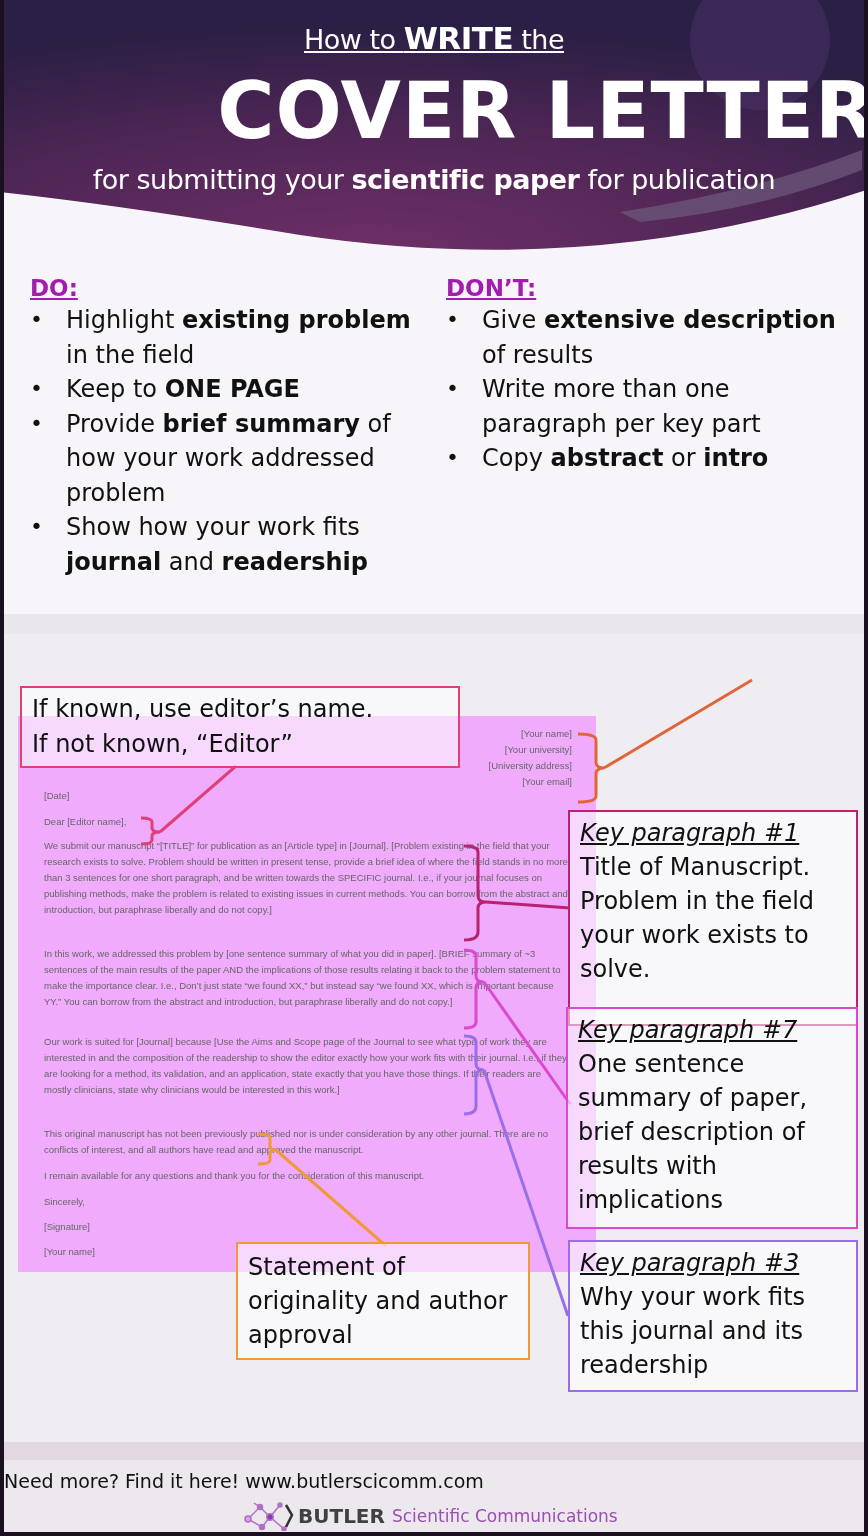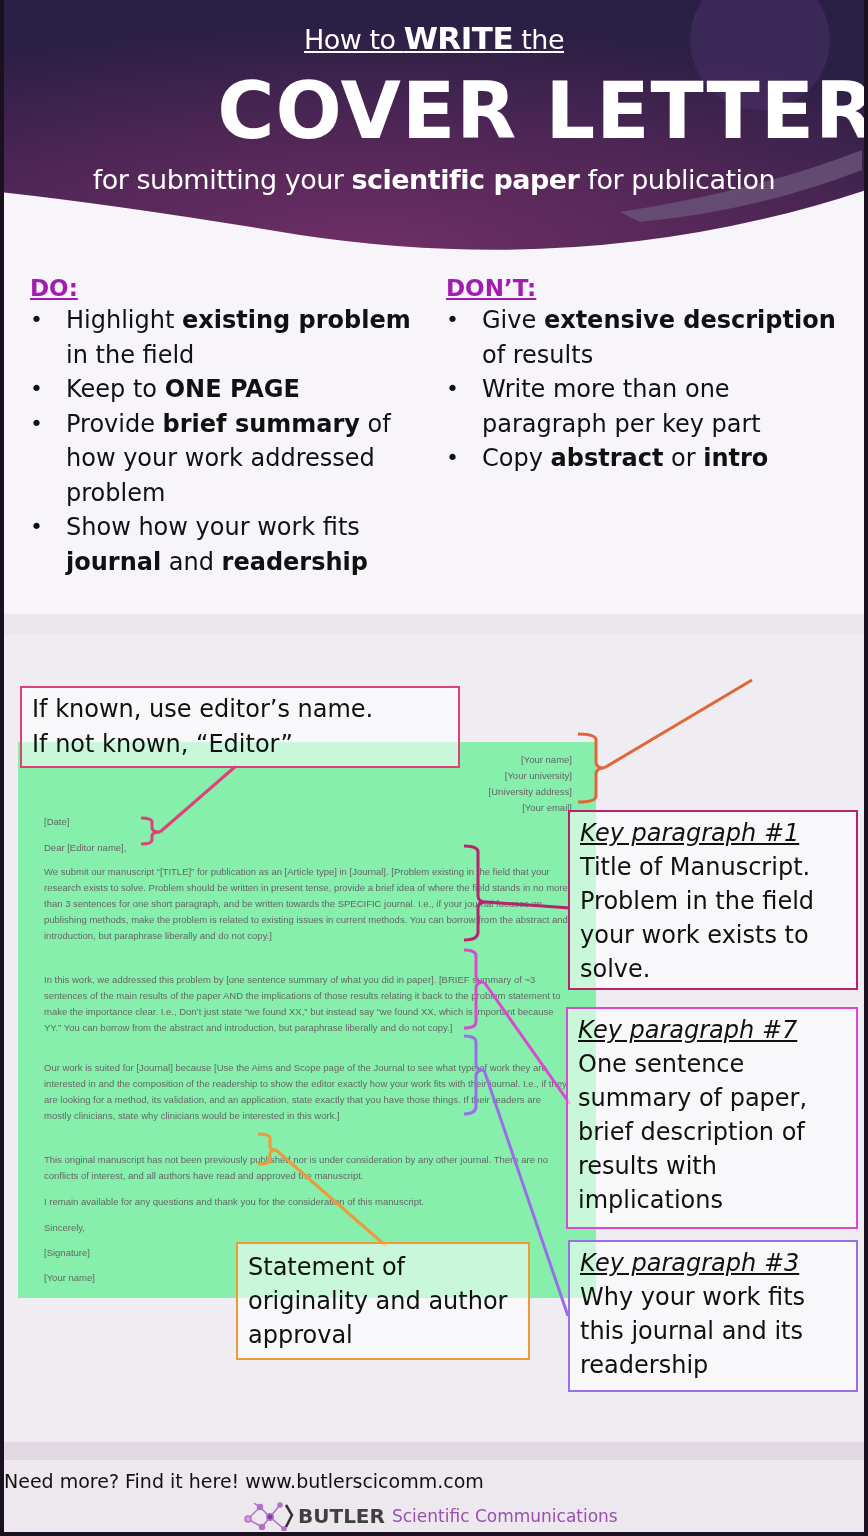--- a/index.html
+++ b/index.html
@@ -44,22 +44,22 @@
   }
   .col li::before {
     content: "•"; position: absolute; left: 0; top: 0; font-size: 22px;
   }
   .col li b { font-weight: bold; }
 
   .band { position: absolute; left: 0; width: 860px; }
   .lower-bg { background: #efedf1; }
 
   .letter {
-    position: absolute; left: 14px; top: 742px; width: 578px; height: 556px;
-    background: #86efac;
+    position: absolute; left: 14px; top: 716px; width: 578px; height: 556px;
+    background: #f0abfc;
   }
   .lt {
     position: absolute; color: #666; font-size: 9.5px; line-height: 16px;
     font-family: "Liberation Sans", sans-serif; filter: blur(0.6px);
   }
   .lt.right { text-align: right; right: 24px; }
 
   .callout {
     position: absolute; border: 2px solid; background: rgba(255,255,255,0.55);
     color: #111; font-size: 24px; line-height: 34px; padding: 0 10px;
@@ -168,21 +168,21 @@
     <line x1="480" y1="1070" x2="564" y2="1316" stroke="#9a6ee8" stroke-width="3"></line>
 
     <path d="M254,1134 Q266,1134 266,1138 V1146 Q266,1150 272,1150 Q266,1150 266,1154 V1160 Q266,1164 254,1164" fill="none" stroke="#ee9a3a" stroke-width="3"></path>
     <line x1="272" y1="1150" x2="382" y2="1246" stroke="#ee9a3a" stroke-width="3"></line>
   </svg>
 
   <div class="callout" style="left:16px; top:686px; width:440px; height:82px; border-color:#e0407a; line-height:35px; padding-top:4px;">
     <div>If known, use editor’s name.</div>
     <div>If not known, “Editor”</div>
   </div>
-  <div class="callout" style="left:564px; top:810px; width:290px; height:180px; border-color:#b8226e; padding-top:4px;">
+  <div class="callout" style="left:564px; top:810px; width:290px; height:216px; border-color:#b8226e; padding-top:4px;">
     <div class="kp">Key paragraph #1</div>
     <div>Title of Manuscript. Problem in the field your work exists to solve.</div>
   </div>
   <div class="callout" style="left:562px; top:1007px; width:292px; height:222px; border-color:#d94ad0; padding-top:4px;">
     <div class="kp">Key paragraph #7</div>
     <div>One sentence summary of paper, brief description of results with implications</div>
   </div>
   <div class="callout" style="left:564px; top:1240px; width:290px; height:152px; border-color:#9a6ee8; padding-top:4px;">
     <div class="kp">Key paragraph #3</div>
     <div>Why your work fits this journal and its readership</div>

